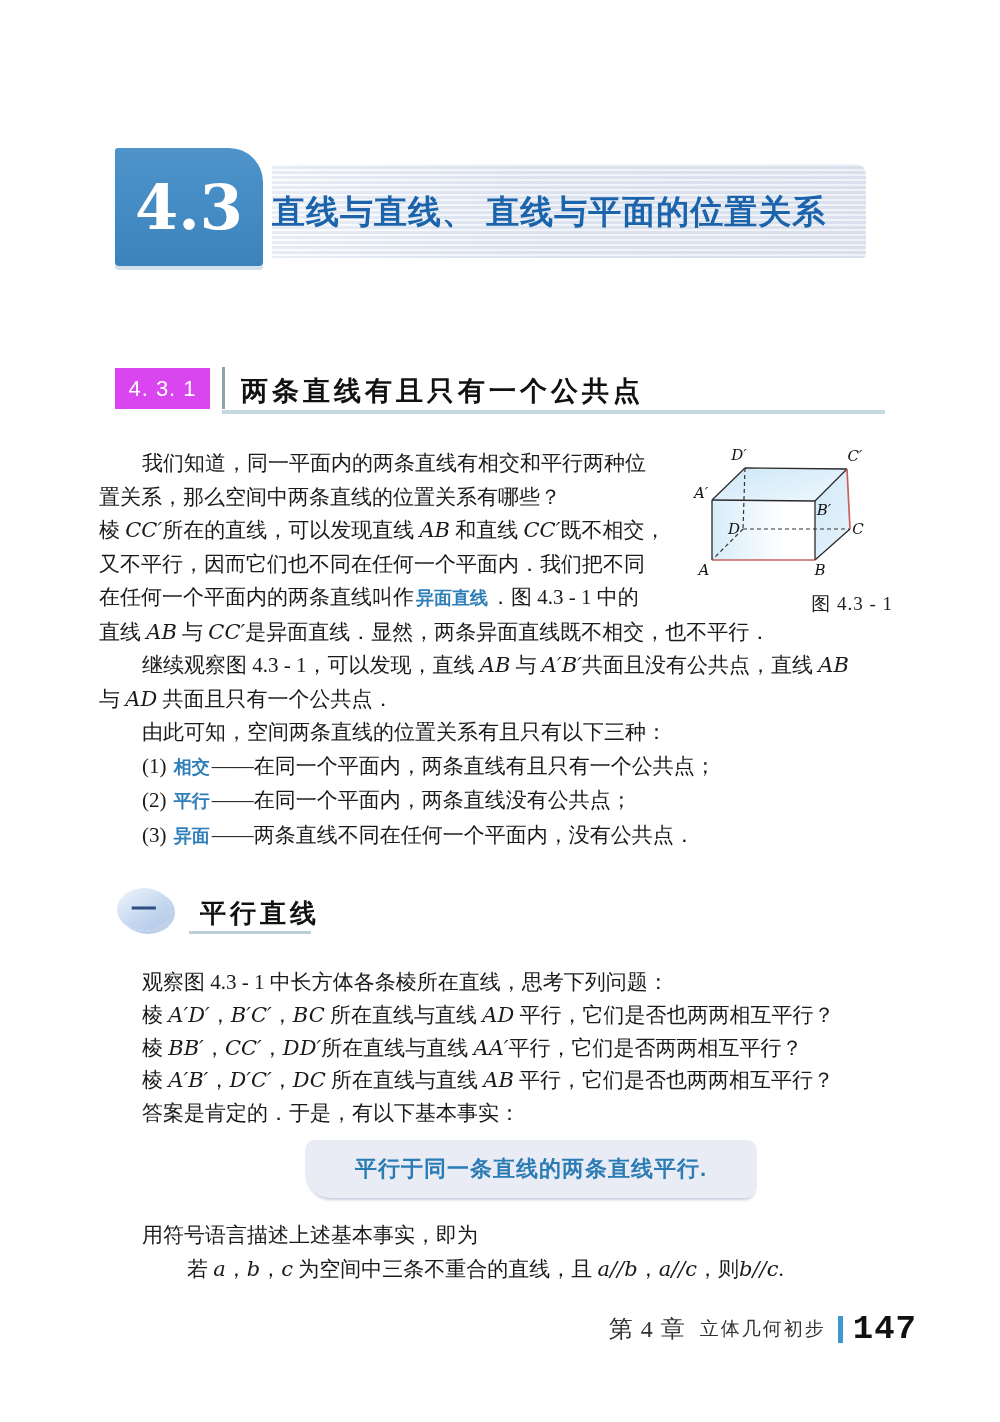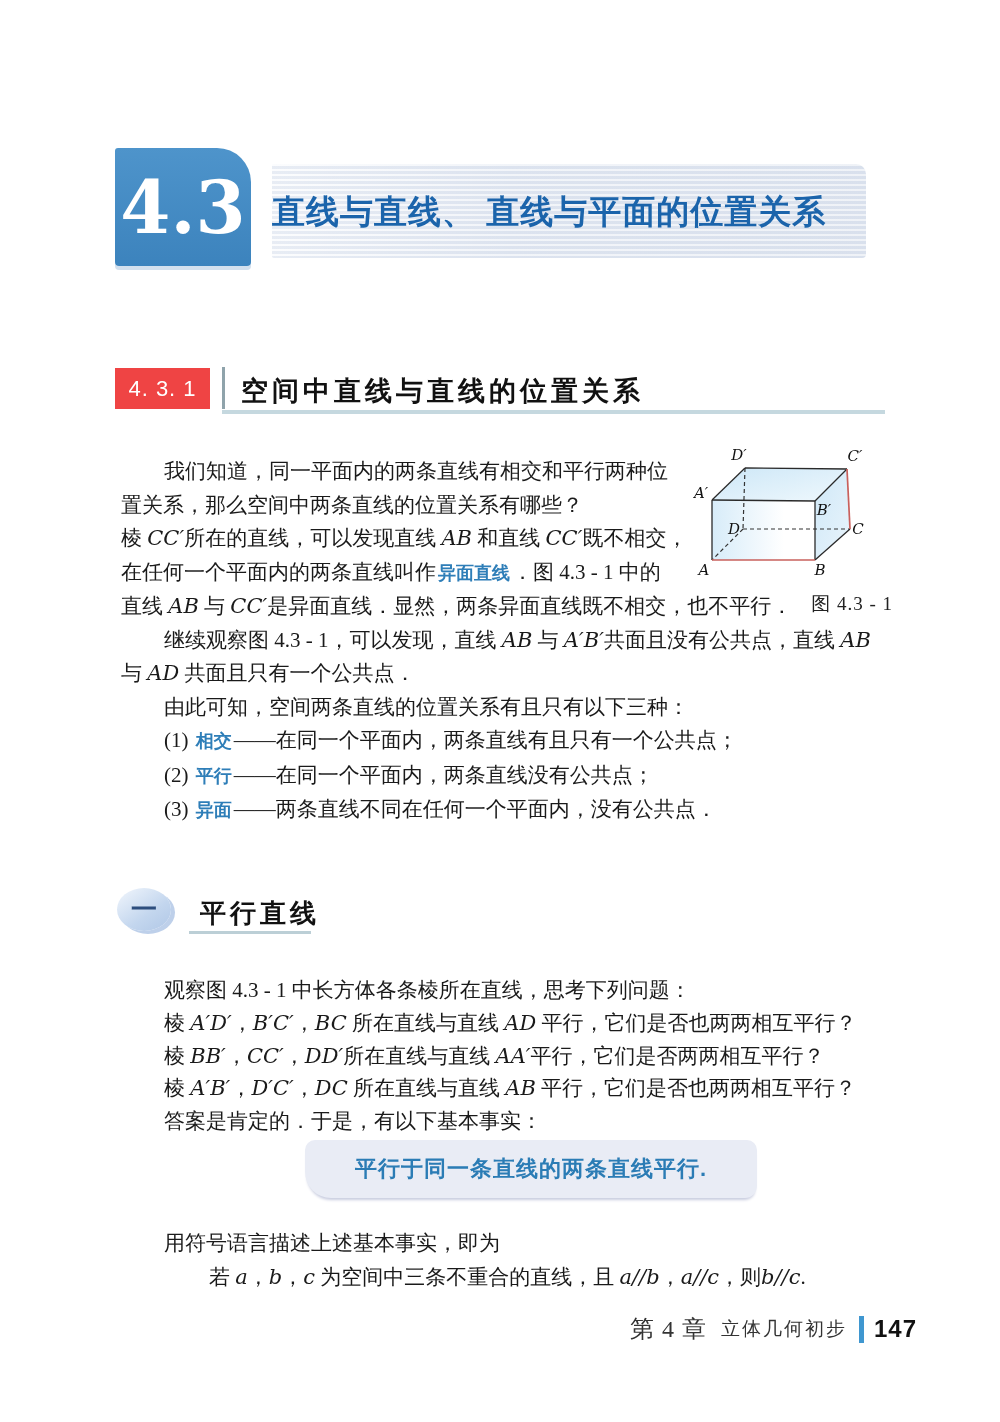--- a/index.html
+++ b/index.html
@@ -3,54 +3,54 @@
 <meta charset="utf-8">
 <style>
   html,body{margin:0;padding:0;}
   body{background:#ffffff;}
   .page{
     position:relative; width:1000px; height:1422px; background:#ffffff;
     font-family:"Liberation Serif","DejaVu Serif",serif; color:#1a1a1a; overflow:hidden;
   }
   
   .h43-box{
-    position:absolute; left:115px; top:148px; width:136px; height:118px;
+    position:absolute; left:115px; top:148px; width:148px; height:118px;
     background:linear-gradient(180deg,#4e94cb,#3c83bd);
     border-radius:3px 34px 4px 4px;
     display:flex; align-items:center; justify-content:center;
-    color:#ffffff; font-family:"DejaVu Serif",serif; font-weight:bold; font-size:72px;
+    color:#ffffff; font-family:"DejaVu Serif",serif; font-weight:bold; font-size:62px;
     box-shadow:0 4px 0 #d3e0ee;
   }
   .h43-band{
     position:absolute; left:272px; top:164px; width:594px; height:94px;
     background:
       repeating-linear-gradient(180deg, rgba(255,255,255,0.55) 0px, rgba(255,255,255,0.55) 2px, rgba(213,221,235,0.45) 2px, rgba(213,221,235,0.45) 5px),
       linear-gradient(90deg,#f7f9fc 0%, #e2e8f2 40%, #dce3ee 100%);
     border-radius:2px 10px 4px 2px;
   }
   .h43-title{
     position:absolute; left:0; top:0; width:100%; height:94px; line-height:96px;
     text-align:left; font-family:"Liberation Sans","DejaVu Sans",sans-serif;
     font-weight:bold; font-size:33px; color:#1b64ab; letter-spacing:1px;
   }
   
   .s431-box{
     position:absolute; left:115px; top:368px; width:95px; height:41px;
-    background:#ef4444; color:#ffffff; display:flex; align-items:center; justify-content:center;
+    background:#d946ef; color:#ffffff; display:flex; align-items:center; justify-content:center;
     font-family:"Liberation Sans","DejaVu Sans",sans-serif; font-size:22px; letter-spacing:1px;
   }
   .s431-divider{position:absolute; left:222px; top:367px; width:3px; height:42px; background:#8fa3ab;}
   .s431-title{
     position:absolute; left:241px; top:373px;
     font-family:"Liberation Sans","DejaVu Sans",sans-serif; font-weight:bold;
     font-size:27px; color:#111; letter-spacing:4px; white-space:nowrap;
   }
   .s431-underline{position:absolute; left:222px; top:410px; width:663px; height:4px; background:#c5d8df;}
   
-  .tblock{position:absolute; left:121px; width:780px; font-size:21px; color:#1a1a1a;margin-top:8px;}
+  .tblock{position:absolute; left:99px; width:780px; font-size:21px; color:#1a1a1a;}
   .tblock .tline{line-height:33.5px; white-space:nowrap;}
   #block2 .tline{line-height:32.8px;}
   .tline.ind1{padding-left:43px;}
   .tline.ind2{padding-left:88px;}
   .tline span.i{font-style:italic; font-family:"DejaVu Serif",serif;}
   .tline span.t{
     color:#2e7eb8; font-weight:bold;
     font-family:"Liberation Sans","DejaVu Sans",sans-serif; margin:0 2px; font-size:18px;
   }
   
@@ -88,47 +88,48 @@
   }
   
   .footer{
     position:absolute; top:1314px; right:83px; height:30px;
     display:flex; align-items:center; justify-content:flex-end;
   }
   .footer .chap{font-size:24px; color:#333; letter-spacing:1px;}
   .footer .chap-title{font-size:19px; color:#333; letter-spacing:2px; margin-left:14px;}
   .footer .bar{width:5px; height:27px; background:#3f97d0; margin:0 10px 0 12px;}
   .footer .pnum{
-    font-family:Liberation Sans, sans-serif; font-weight:bold;
-    font-size:24px; color:#111; letter-spacing:1px;
+    font-family:Liberation Mono, monospace; font-weight:bold;
+    font-size:34px; color:#111; letter-spacing:1px;
   }
 </style>
 </head>
 <body>
 
 <div class="page">
 
   <div class="h43-box">
     <span>4.3</span>
   </div>
   <div class="h43-band">
     <div class="h43-title">直线与直线、 直线与平面的位置关系</div>
   </div>
 
   <div class="s431-box">
     <span>4. 3. 1</span>
   </div>
   <div class="s431-divider"></div>
-  <div class="s431-title">空间中直线与直线的位置关系</div>
+  <div class="s431-title">两条直线有且只有一个公共点</div>
   <div class="s431-underline"></div>
 
   <div class="tblock" id="block1" style="top:447px;">
       <div class="tline ind1"><span>我们知道，同一平面内的两条直线有相交和平行两种位</span></div>
       <div class="tline ind0"><span>置关系，那么空间中两条直线的位置关系有哪些？</span></div>
       <div class="tline ind0"><span>棱 </span><span class="i">CC′</span><span>所在的直线，可以发现直线 </span><span class="i">AB</span><span> 和直线 </span><span class="i">CC′</span><span>既不相交，</span></div>
+      <div class="tline ind0"><span>又不平行，因而它们也不同在任何一个平面内．我们把不同</span></div>
       <div class="tline ind0"><span>在任何一个平面内的两条直线叫作</span><span class="t">异面直线</span><span>．图 4.3 - 1 中的</span></div>
       <div class="tline ind0"><span>直线 </span><span class="i">AB</span><span> 与 </span><span class="i">CC′</span><span>是异面直线．显然，两条异面直线既不相交，也不平行．</span></div>
       <div class="tline ind1"><span>继续观察图 4.3 - 1，可以发现，直线 </span><span class="i">AB</span><span> 与 </span><span class="i">A′B′</span><span>共面且没有公共点，直线 </span><span class="i">AB</span></div>
       <div class="tline ind0"><span>与 </span><span class="i">AD</span><span> 共面且只有一个公共点．</span></div>
       <div class="tline ind1"><span>由此可知，空间两条直线的位置关系有且只有以下三种：</span></div>
       <div class="tline ind1"><span>(1) </span><span class="t">相交</span><span>——在同一个平面内，两条直线有且只有一个公共点；</span></div>
       <div class="tline ind1"><span>(2) </span><span class="t">平行</span><span>——在同一个平面内，两条直线没有公共点；</span></div>
       <div class="tline ind1"><span>(3) </span><span class="t">异面</span><span>——两条直线不同在任何一个平面内，没有公共点．</span></div>
     </div>
 

